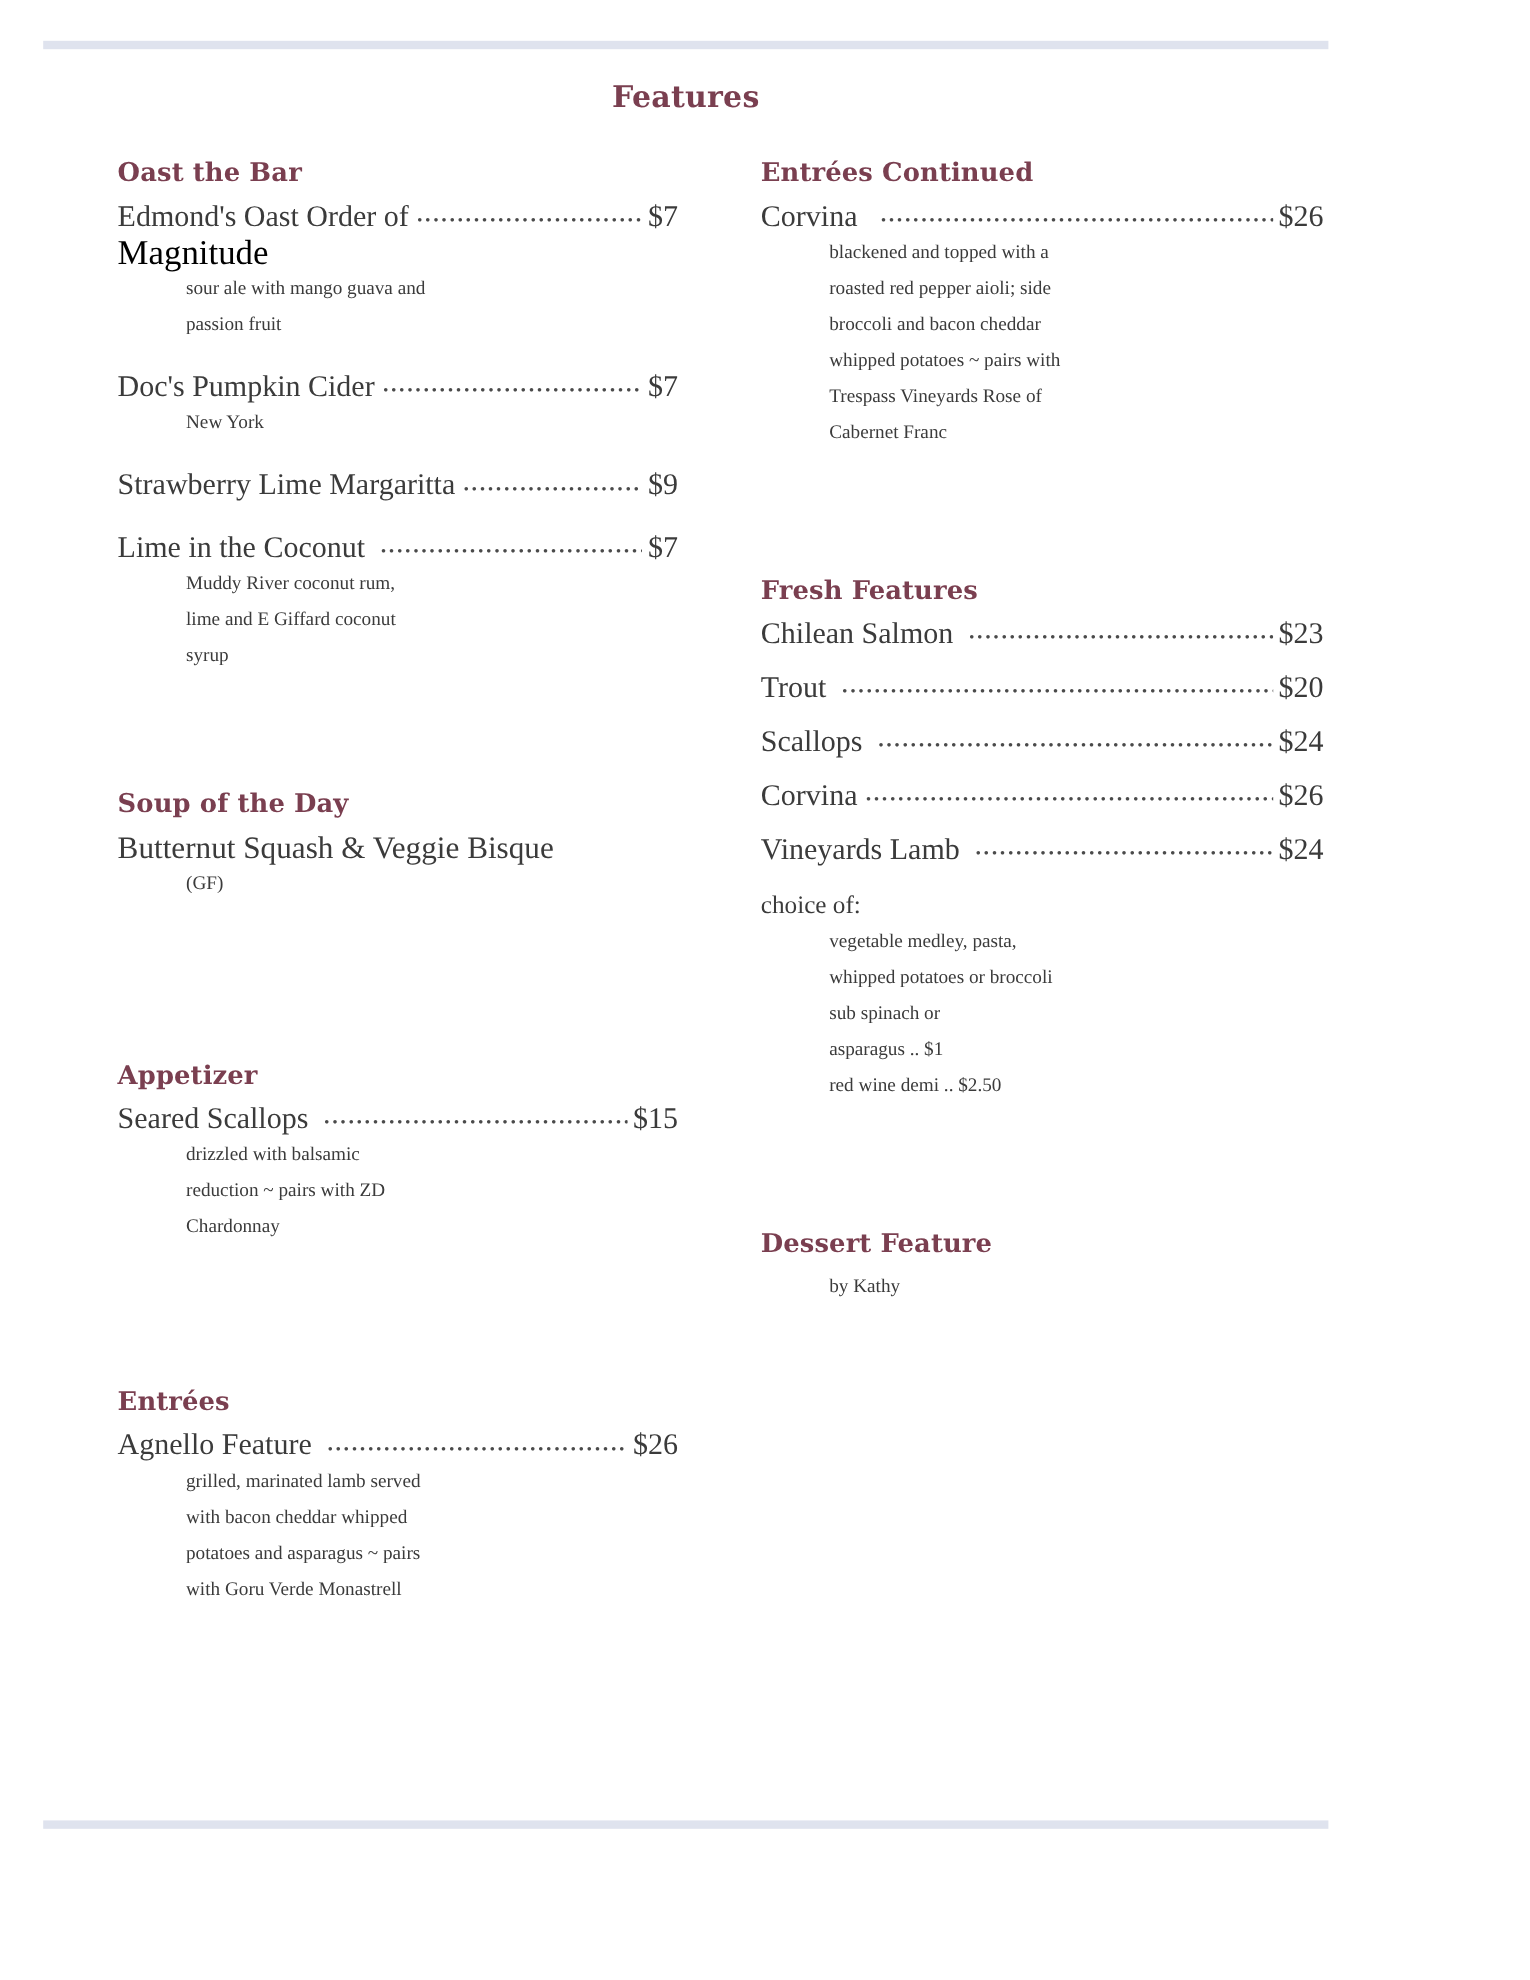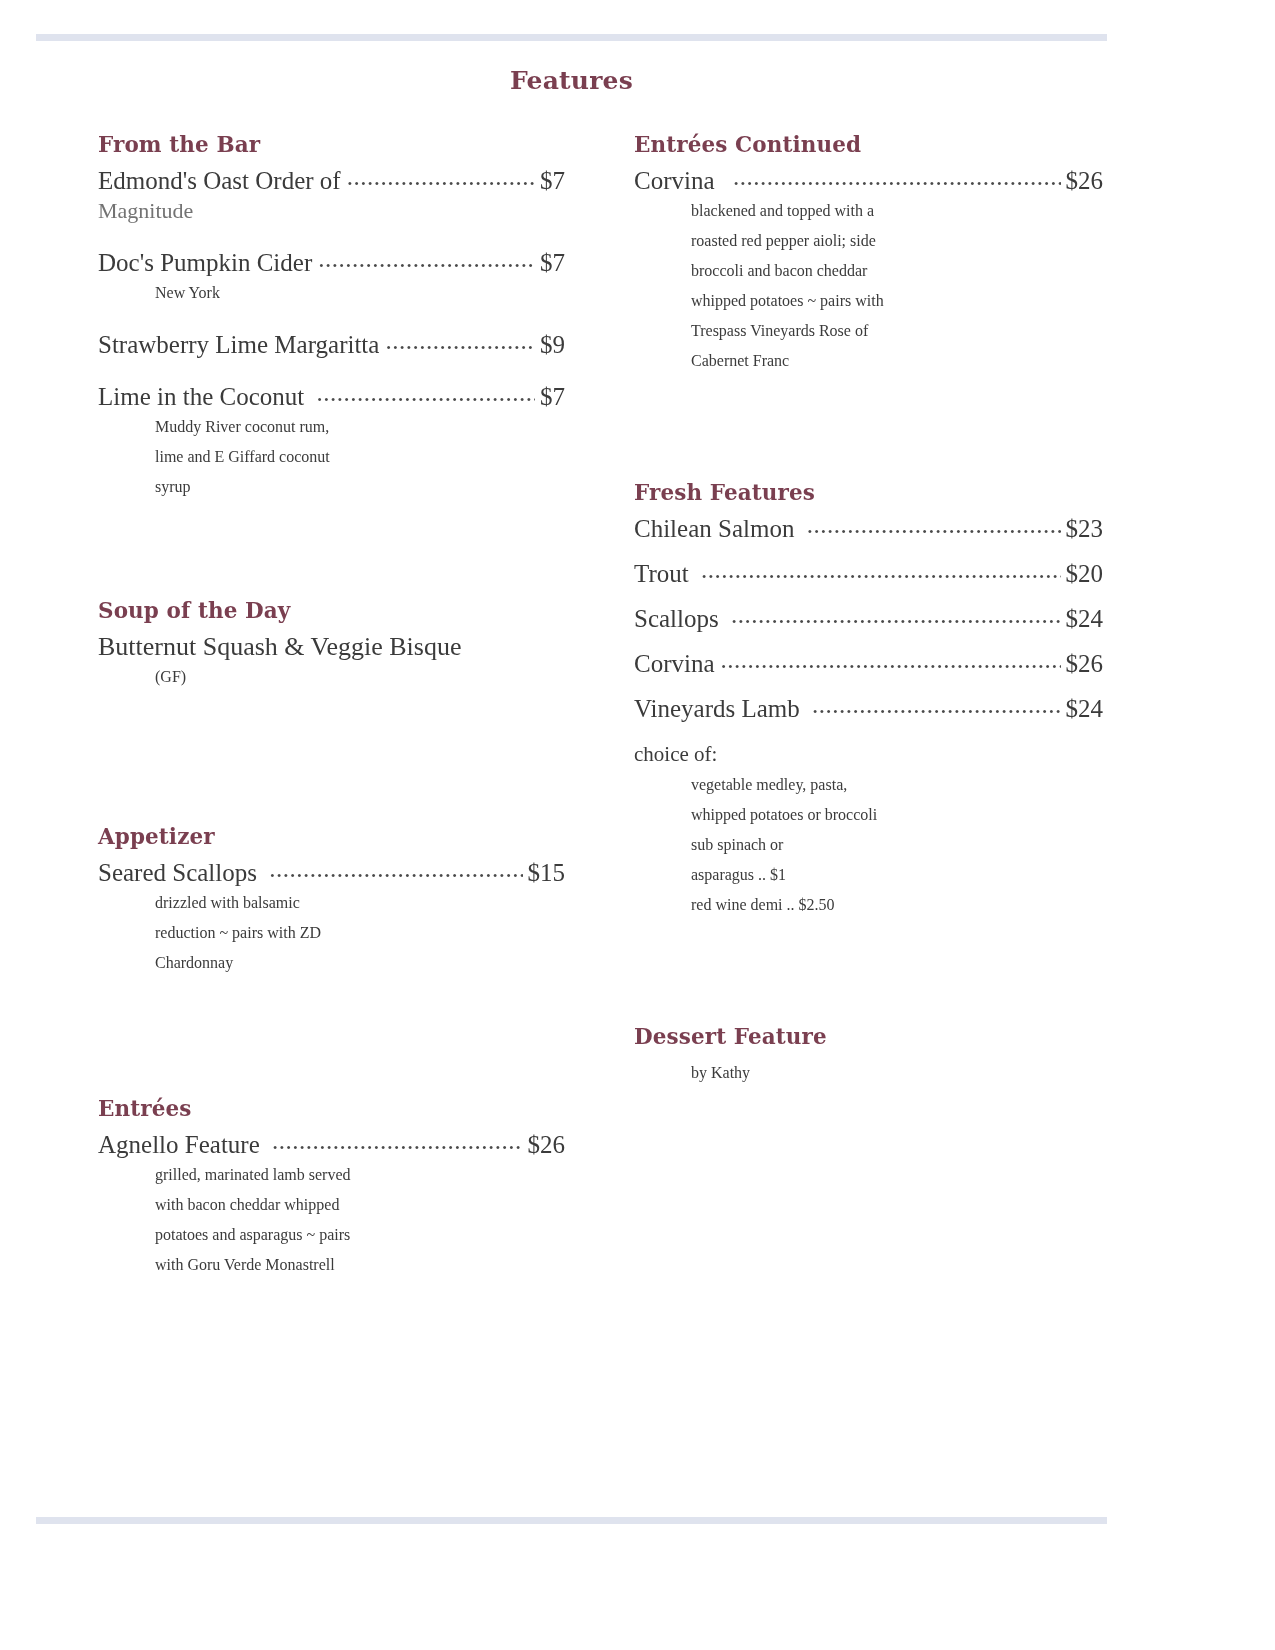--- a/index.html
+++ b/index.html
@@ -132,22 +132,22 @@
 
   .item-desc {
     color: #3b3b3b;
     font-size: 16px;
     line-height: 30px;
     padding-left: 57px;
     white-space: pre-line;
   }
 
   .wrap-cont {
-    color: #737373;
-    font-size: 22px;
+    color: #000000;
+    font-size: 29px;
     line-height: 30px;
   }
 
   .gap-xs { height: 8px; }
   .gap-s  { height: 22px; }
   .gap-l  { height: 96px; }
   .gap-xl { height: 132px; }
 
   .spacer-list-row { margin-bottom: 15px; }
 
@@ -165,29 +165,31 @@
   <div class="rule rule-top"></div>
   <div class="rule rule-bottom"></div>
 
   <div class="page-title">Features</div>
 
   <div class="columns">
 
     <div class="col col-left">
 
       <div class="section">
-        <div class="section-heading">From the Bar</div>
+        <div class="section-heading">Oast the Bar</div>
 
         <div class="item">
           <div class="item-line">
             <span class="item-name">Edmond's Oast Order of</span>
             <span class="leader"></span>
             <span class="item-price">$7</span>
           </div>
           <div class="wrap-cont">Magnitude</div>
+          <div class="item-desc">sour ale with mango guava and
+passion fruit</div>
         </div>
 
         <div class="gap-s"></div>
 
         <div class="item">
           <div class="item-line">
             <span class="item-name">Doc's Pumpkin Cider</span>
             <span class="leader"></span>
             <span class="item-price">$7</span>
           </div>

